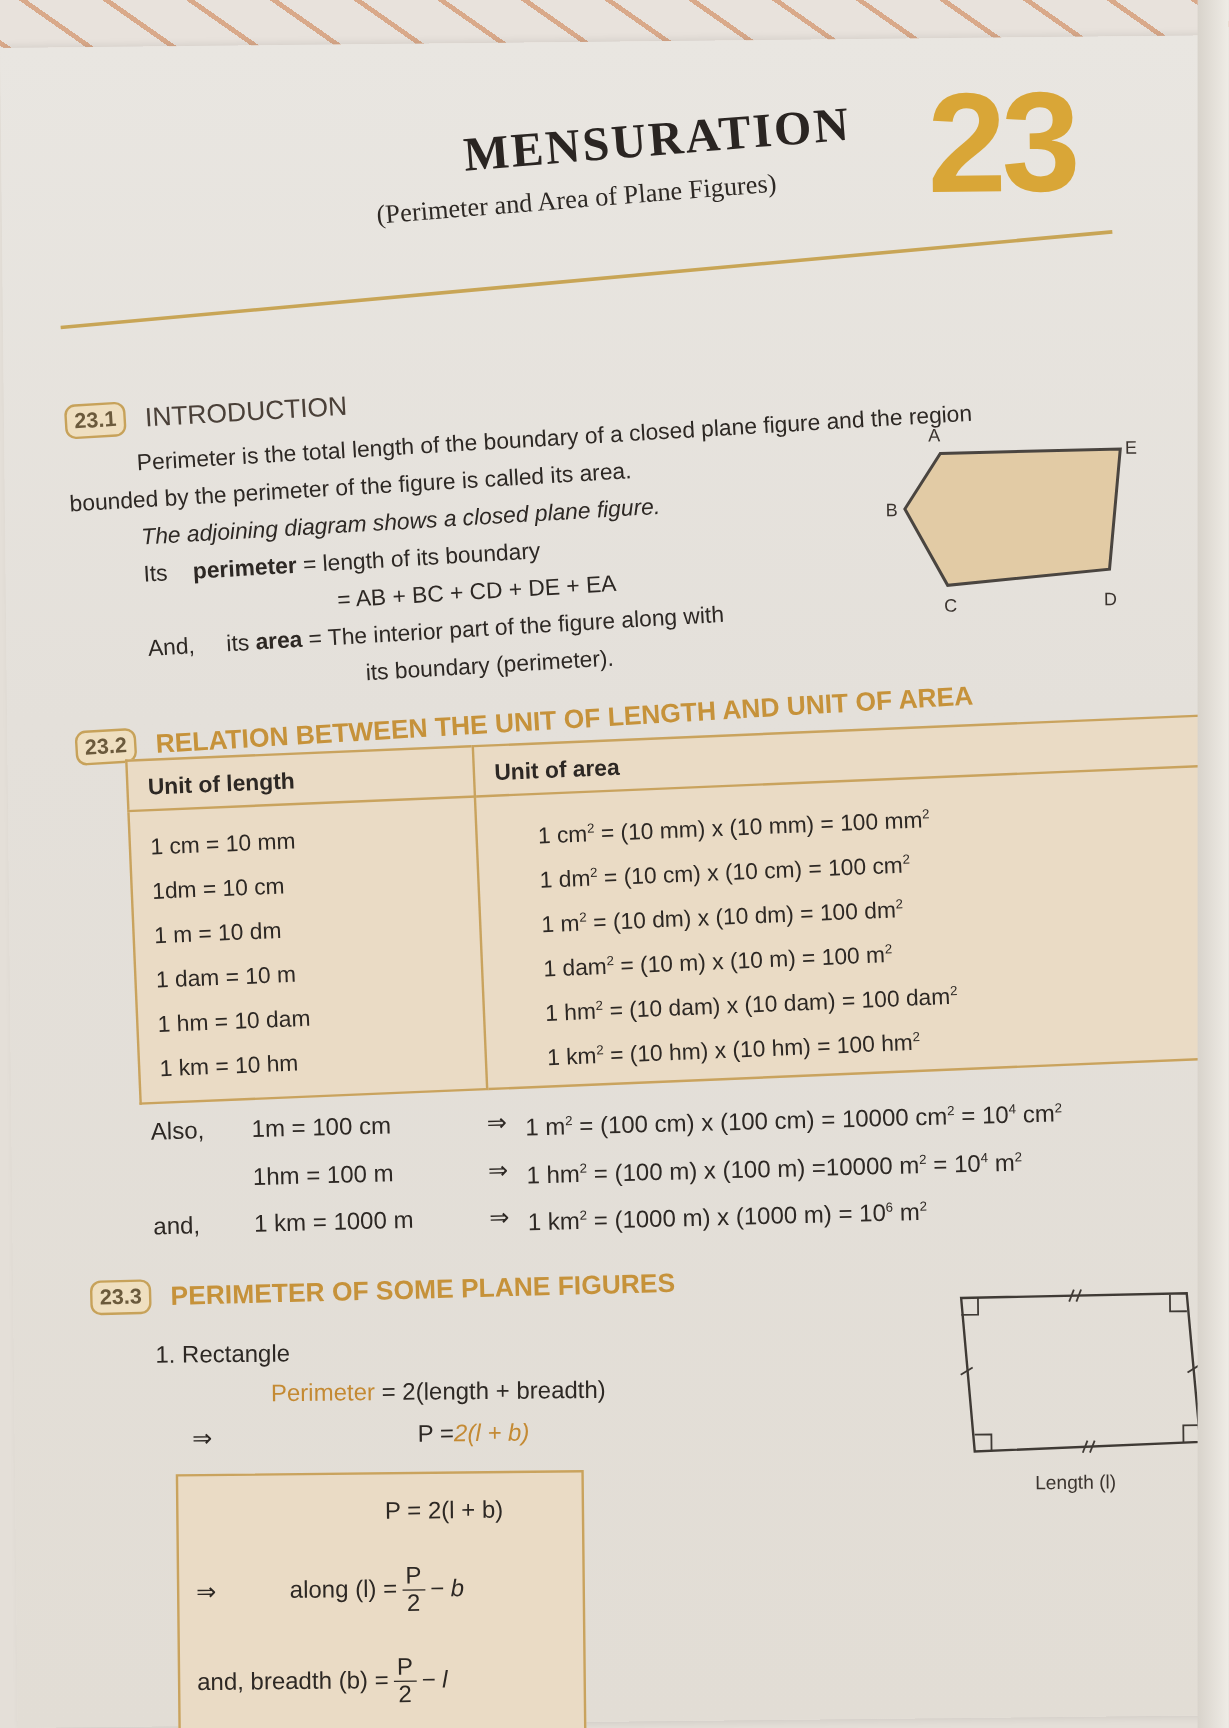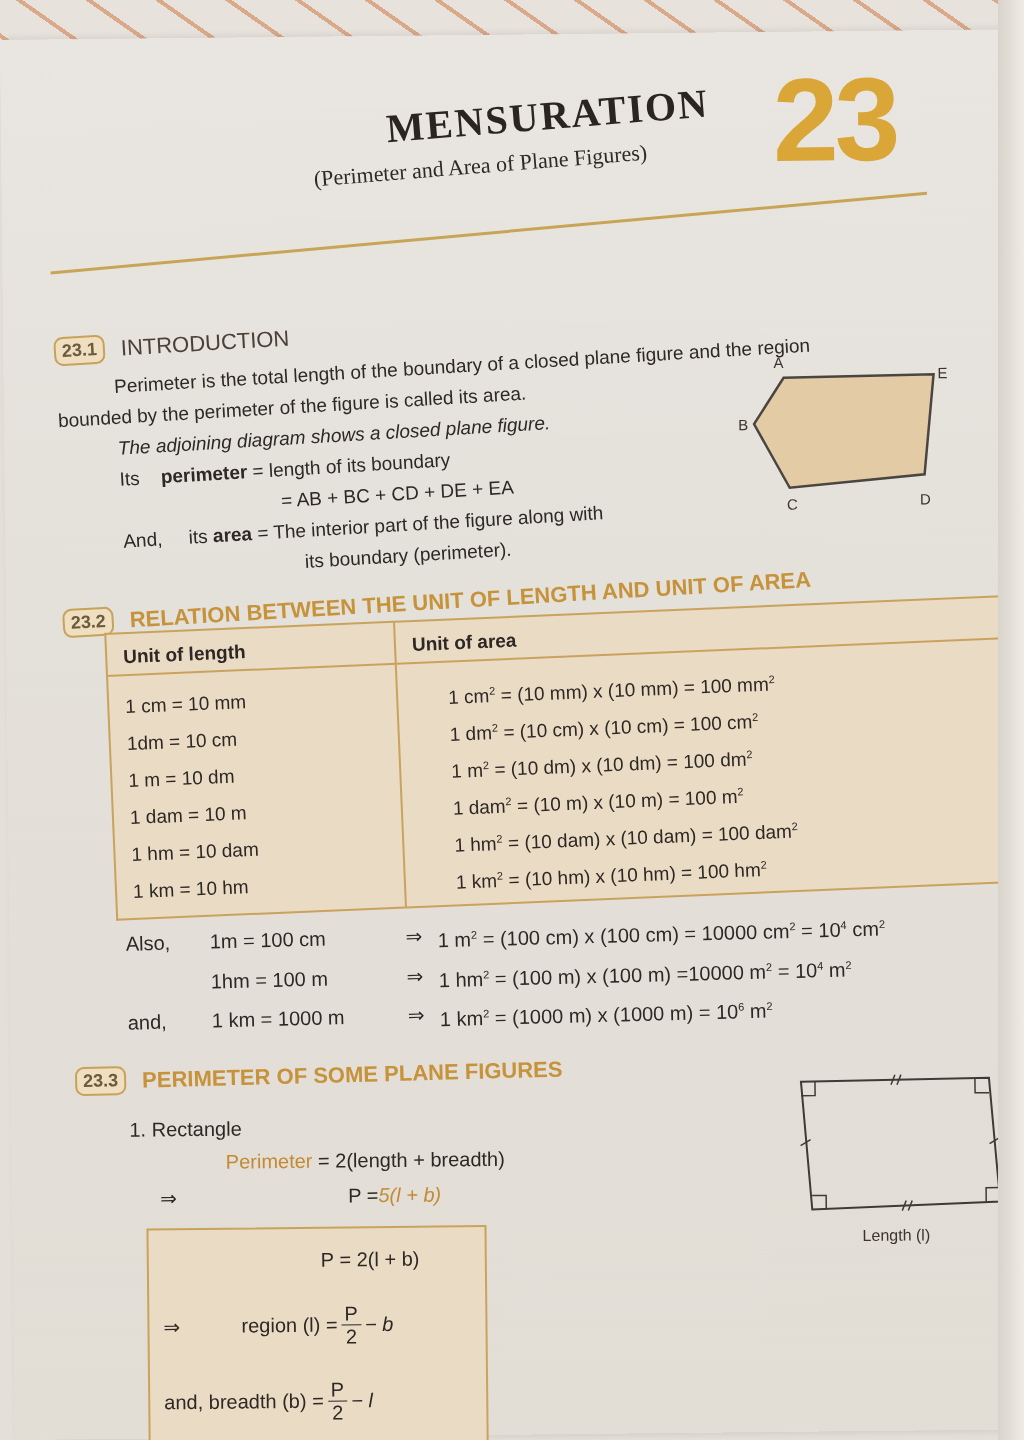--- a/index.html
+++ b/index.html
@@ -194,29 +194,29 @@
   </div>
 
   <div class="abs rect-block" style="left:118px; top:1080px;">
     <div class="bold" style="font-weight:normal;">1.  Rectangle</div>
     <div style="margin-left:96px; margin-top:10px;">
       <span class="accent">Perimeter</span><span> = 2(length   + breadth)</span>
     </div>
     <div style="margin-top:12px; display:flex;">
       <span style="width:188px; padding-left:30px;">⇒</span>
       <span>P = </span>
-      <span class="accent italic">5(l + b)</span>
+      <span class="accent italic">2(l + b)</span>
     </div>
   </div>
 
   <div class="abs formula-box">
     <div style="position:absolute; left:172px; top:20px; font-size:20px;">P = 2(l + b)</div>
     <div style="position:absolute; left:14px; top:74px; font-size:20px; display:flex; align-items:center;">
       <span style="width:78px;">⇒</span>
-      <span>region  (l) = </span>
+      <span>along  (l) = </span>
       <span class="frac">
           <span class="num">P</span>
           <span>2</span>
         </span>
       <span class="italic"> − b</span>
     </div>
     <div style="position:absolute; left:14px; top:150px; font-size:20px; display:flex; align-items:center;">
       <span>and, breadth  (b) = </span>
       <span class="frac">
           <span class="num">P</span>

